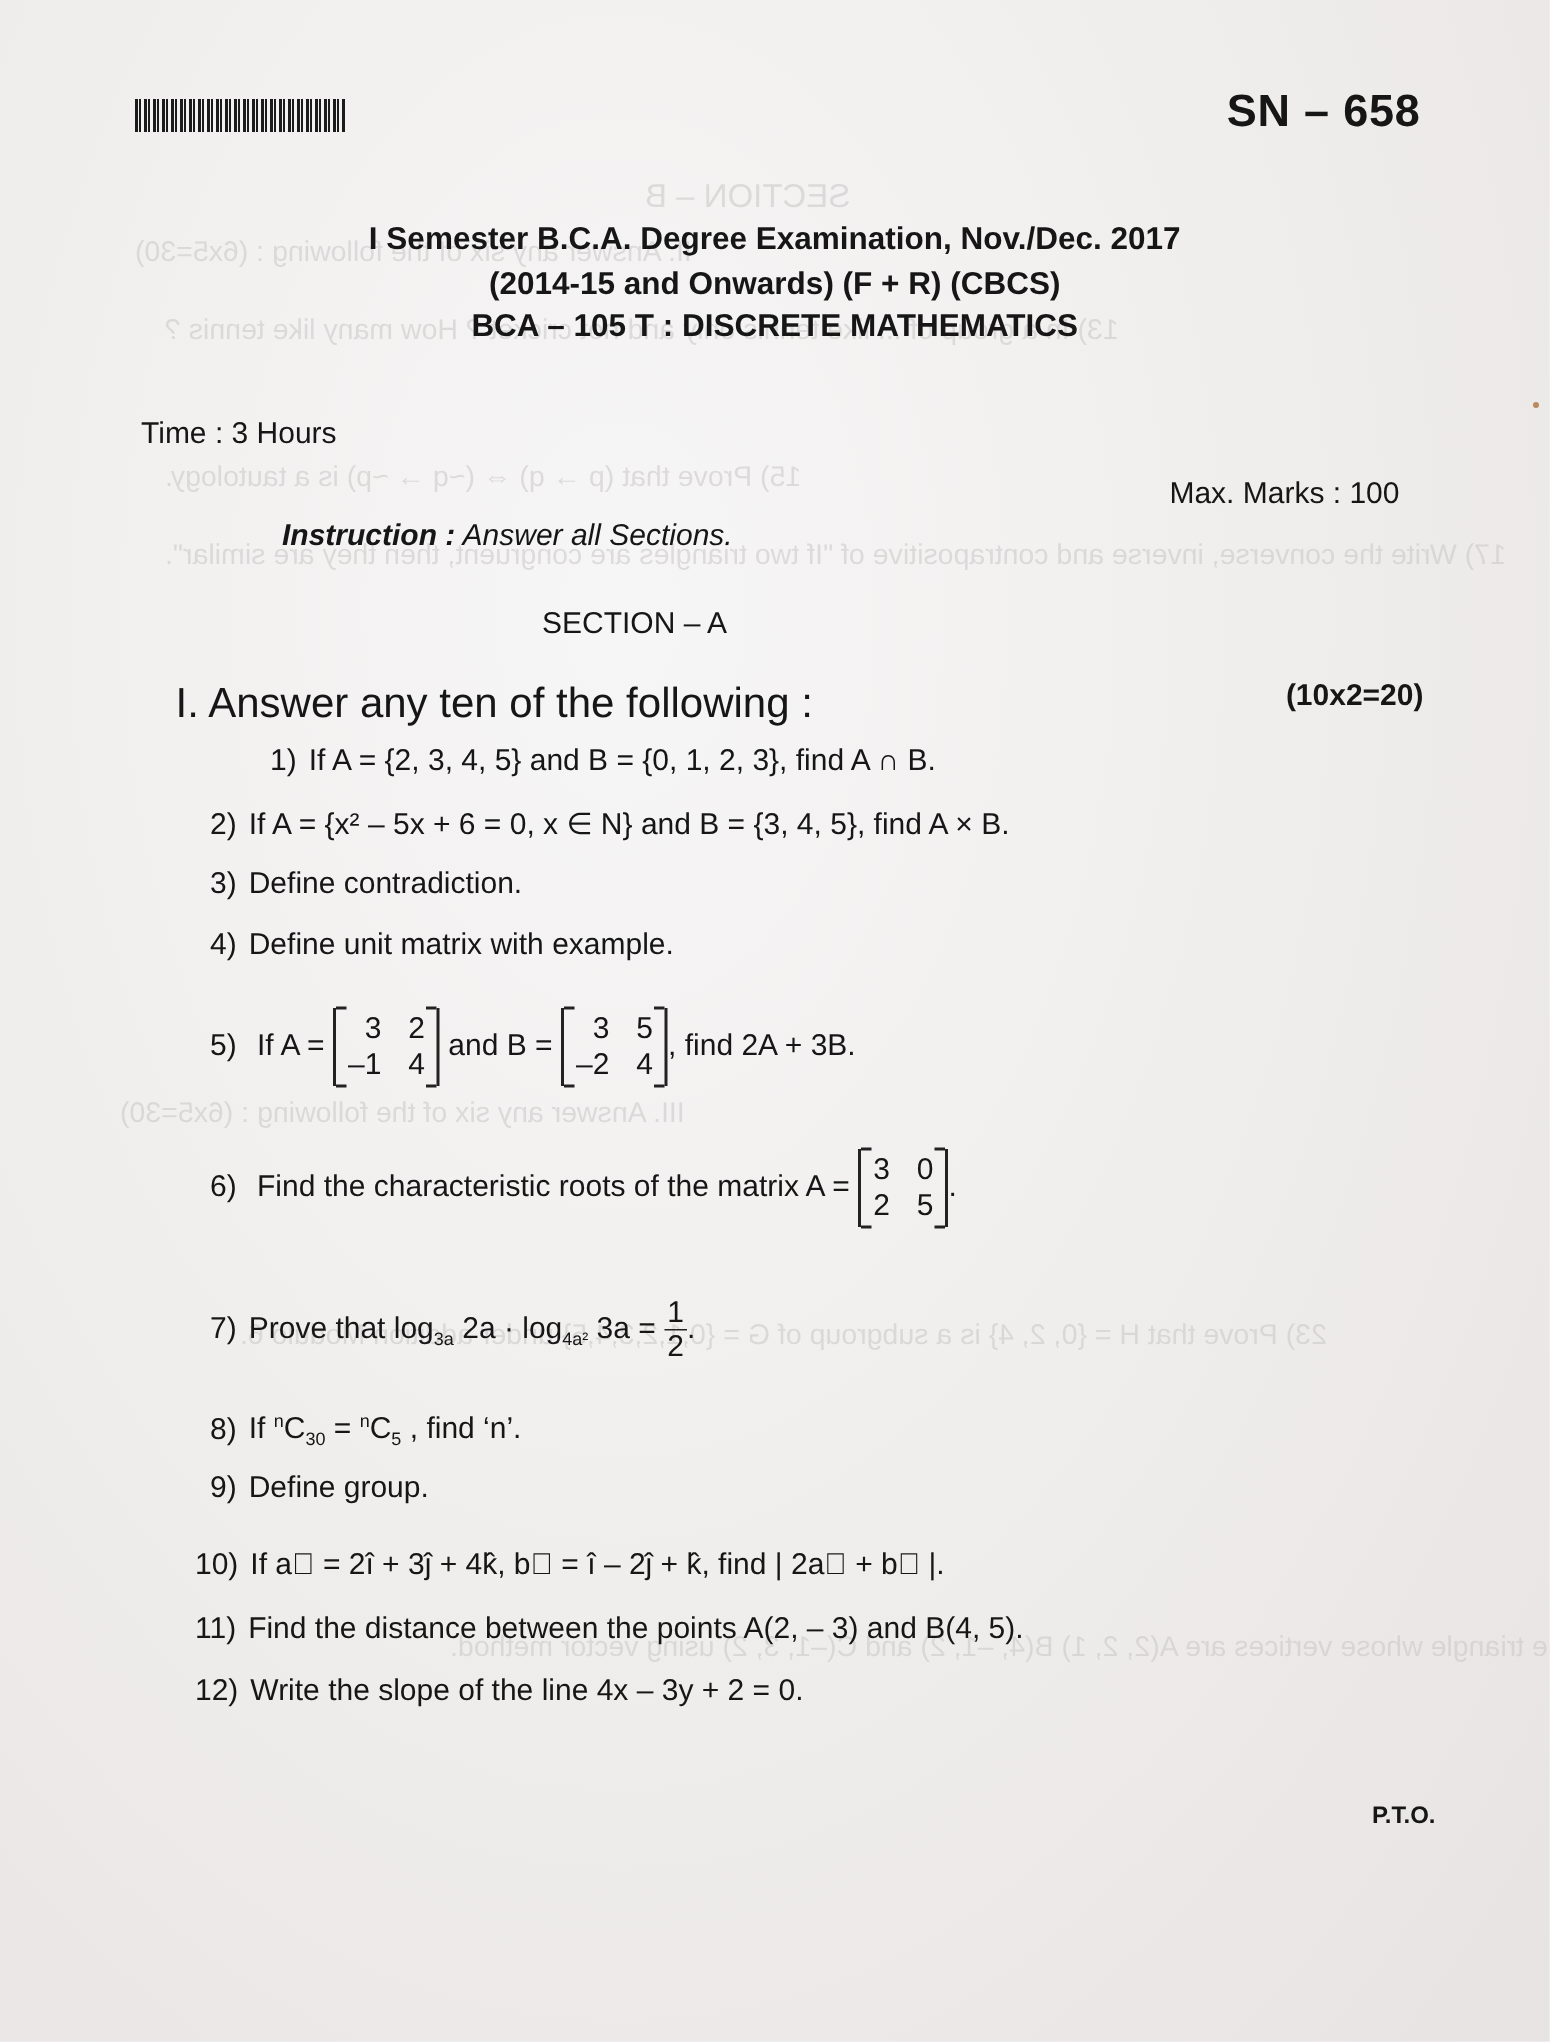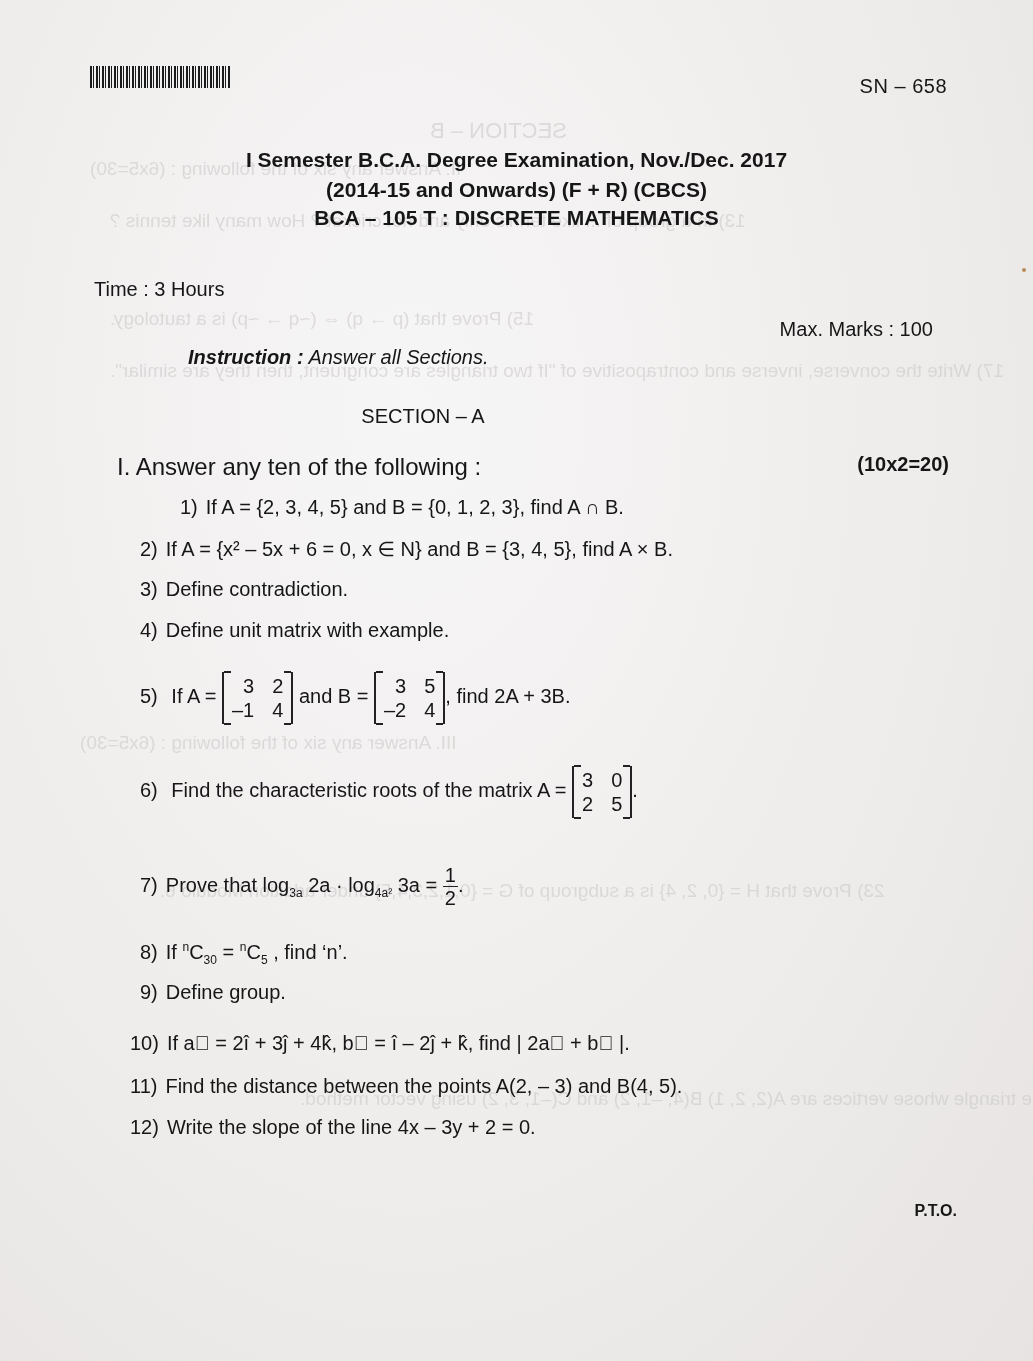--- a/index.html
+++ b/index.html
@@ -15,26 +15,26 @@
     background: radial-gradient(ellipse at 40% 30%, #f7f6f6 0%, #eeeceb 60%, #e6e3e2 100%);
   }
   .ghost {
     position:absolute; color:#c9c6c6; opacity:.55; transform:scaleX(-1);
     font-size:19px; white-space:nowrap;
   }
   .barcode {
     position:absolute; left:90px; top:66px; width:140px; height:22px;
     background: repeating-linear-gradient(90deg,#1b1b1b 0 2px,#f2f1f1 2px 3px,#1b1b1b 3px 4px,#f2f1f1 4px 6px);
   }
-  .code { position:absolute; right:86px; top:75px; font-size:20px; font-weight:normal; letter-spacing:0.5px; }
+  .code { position:absolute; right:86px; top:58px; font-size:30px; font-weight:bold; letter-spacing:0.5px; }
   .hdr { position:absolute; left:0; width:1033px; text-align:center; font-weight:bold; font-size:21px; }
   .meta { position:absolute; top:278px; font-size:20px; }
   .instr { position:absolute; left:188px; top:346px; font-size:20px; font-style:italic; }
   .section { position:absolute; left:0; width:846px; text-align:center; top:405px; font-size:20px; }
-  .qhead { position:absolute; left:117px; top:453px; font-size:24px; }
+  .qhead { position:absolute; left:117px; top:453px; font-size:28px; }
   .marks { position:absolute; right:84px; top:453px; font-size:20px; font-weight:bold; }
   .q { position:absolute; left:140px; font-size:20px; white-space:nowrap; }
   .num { display:inline-block; margin-right:8px; }
   .mat { display:inline-grid; grid-template-columns:auto auto; column-gap:18px; row-gap:0;
          vertical-align:middle; border-left:2px solid #222; border-right:2px solid #222;
          padding:2px 8px; position:relative; line-height:24px; text-align:right; }
   .mat::before, .mat::after { content:""; position:absolute; width:7px; top:-1px; bottom:-1px;
          border-top:2px solid #222; border-bottom:2px solid #222; }
   .mat::before { left:0; } .mat::after { right:0; }
   .frac { display:inline-flex; flex-direction:column; align-items:center; vertical-align:middle; line-height:22px; }

